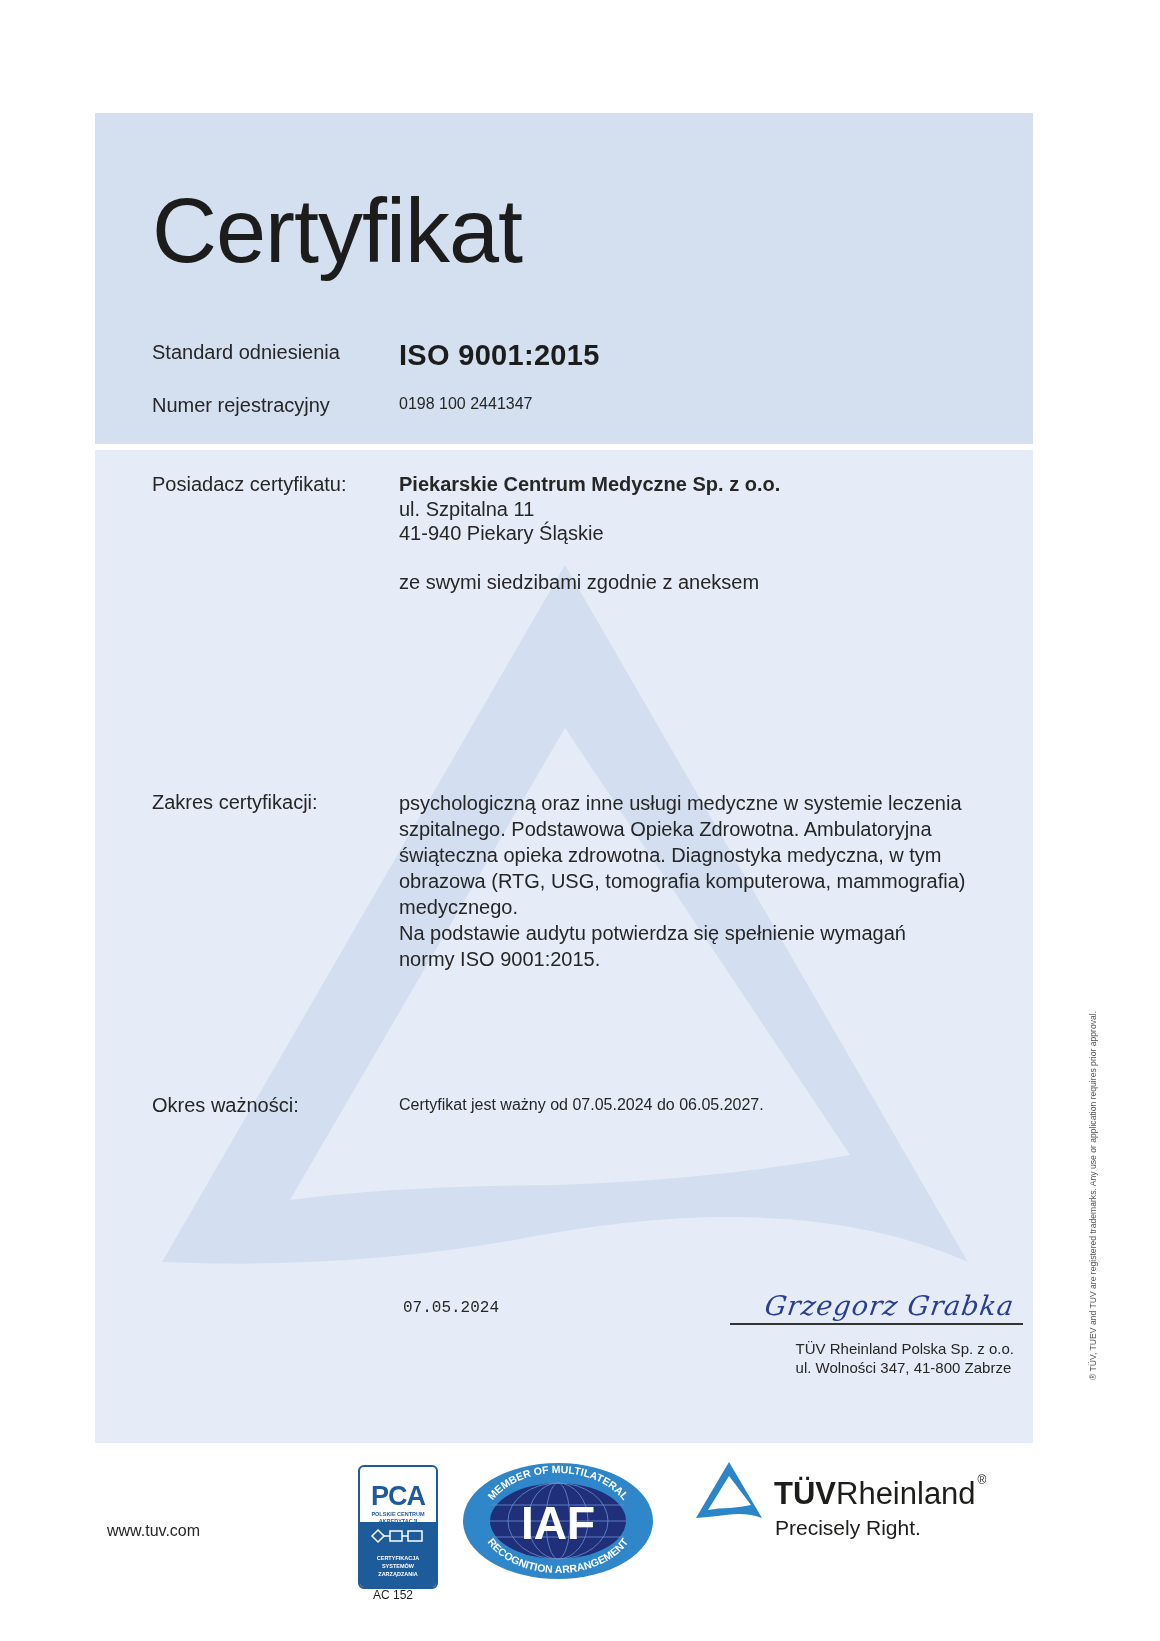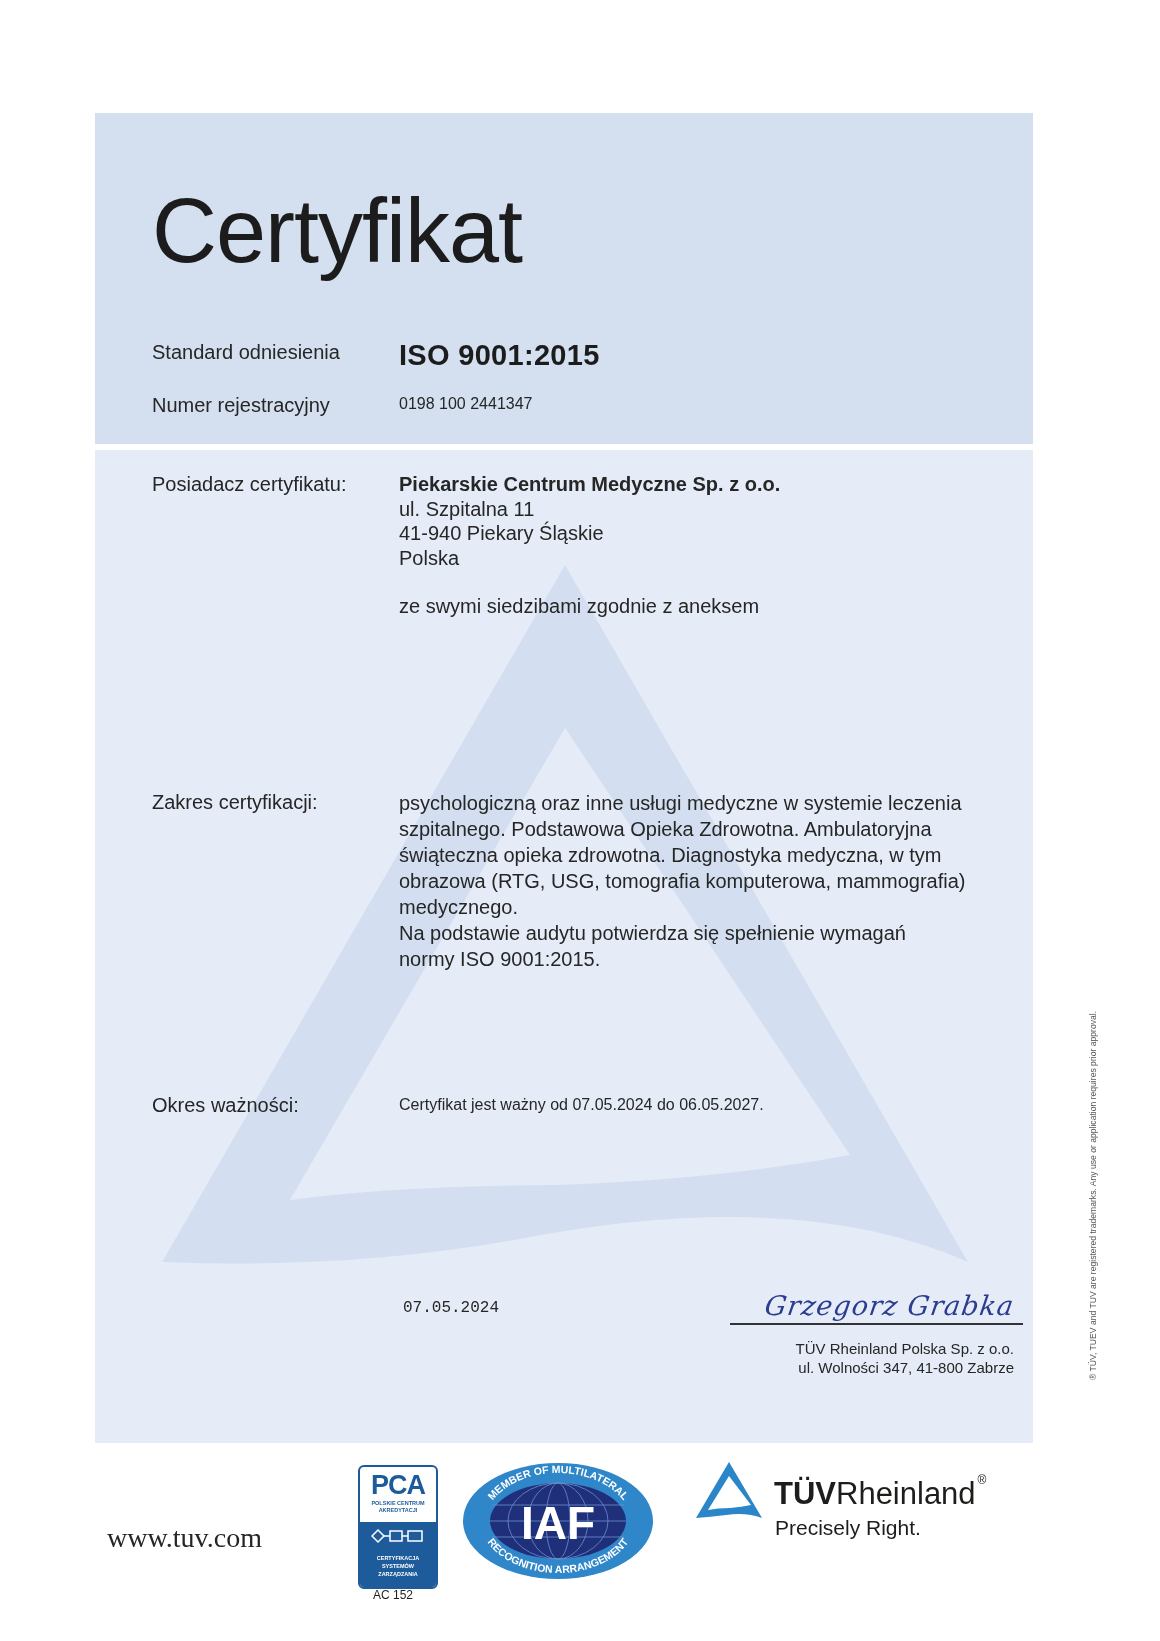--- a/index.html
+++ b/index.html
@@ -20,31 +20,31 @@
     .holder { left: 399px; top: 472px; font-size: 20px; line-height: 24.5px; color: #262626; }
     .holder .name { font-weight: bold; }
     .holder .annex { margin-top: 24px; }
 
     .scope { left: 399px; top: 790px; width: 625px; font-size: 20px; line-height: 26px; color: #262626; }
 
     .issue-date { left: 403px; top: 1299px; font-size: 16px; color: #262626; font-family: Liberation Mono, monospace; }
     .sig-line { left: 730px; top: 1323px; width: 293px; height: 1.5px; background: #333; }
     .signature { left: 765px; top: 1290px; font-family: "DejaVu Serif", serif; font-style: italic;
                  font-size: 27px; color: #2a3d8f; letter-spacing: 1px; transform: skewX(-8deg); }
-    .issuer { right: 146px; top: 1339px; text-align: right; font-size: 15px; line-height: 19px; color: #262626; }
+    .issuer { right: 146px; top: 1339px; font-size: 15px; line-height: 19px; color: #262626; }
 
     .legal { left: 1088px; top: 1380px; width: 420px; transform-origin: 0 0; transform: rotate(-90deg);
              font-size: 8.6px; color: #555; white-space: nowrap; }
 
-    .www { left: 107px; top: 1522px; font-size: 28px; color: #262626; font-family: Liberation Serif, serif; }
+    .www { left: 107px; top: 1522px; font-size: 16px; color: #262626; }
 
     .pca { left: 358px; top: 1465px; width: 76px; height: 120px; border: 2px solid #1d5b9b; border-radius: 6px;
            background: #fff; overflow: hidden; }
     .pca-top { height: 55px; text-align: center; }
-    .pca-logo { font-size: 27px; font-weight: bold; color: #1d5b9b; letter-spacing: -1px; line-height: 30px; padding-top: 3px; }
+    .pca-logo { font-size: 27px; font-weight: bold; color: #1d5b9b; letter-spacing: -1px; line-height: 30px; padding-top: 14px; }
     .pca-sub { font-size: 5.5px; color: #1d5b9b; line-height: 7px; font-weight: bold; }
     .pca-bottom { background: #1d5b9b; height: 65px; text-align: center; color: #fff; }
     .pca-text { font-size: 5.5px; font-weight: bold; line-height: 8px; margin-top: 6px; }
     .pca-code { left: 373px; top: 1588px; font-size: 12px; color: #1f1f1f; }
 
     .iaf { left: 462px; top: 1461px; width: 192px; height: 120px; }
 
     .tuv-logo { left: 696px; top: 1462px; width: 66px; height: 58px; }
     .tuv-name { left: 774px; top: 1478px; font-size: 31px; color: #1d1d1b; line-height: 1; }
     .tuv-name b { font-weight: bold; }
@@ -69,21 +69,20 @@
     <path fill="#d3dff0" fill-rule="evenodd" d="M470 115 L873 812 Q700 735 420 790 Q250 820 67 812 Z
          M470 278 L195 750 Q300 736 460 735 Q620 730 755 705 Z"></path>
   </svg>
 </div>
 
 <div class="abs lbl" style="left:152px;top:472px;">Posiadacz certyfikatu:</div>
 <div class="abs holder">
   <div class="name">Piekarskie Centrum Medyczne Sp. z o.o.</div>
   <div>ul. Szpitalna 11</div>
   <div>41-940 Piekary Śląskie</div>
-  <div>Polska</div>
   <div class="annex">ze swymi siedzibami zgodnie z aneksem</div>
 </div>
 
 <div class="abs lbl" style="left:152px;top:790px;">Zakres certyfikacji:</div>
 <div class="abs scope">
   <div>psychologiczną oraz inne usługi medyczne w systemie leczenia</div>
   <div>szpitalnego. Podstawowa Opieka Zdrowotna. Ambulatoryjna</div>
   <div>świąteczna opieka zdrowotna. Diagnostyka medyczna, w tym</div>
   <div>obrazowa (RTG, USG, tomografia komputerowa, mammografia)</div>
   <div>medycznego.</div>

